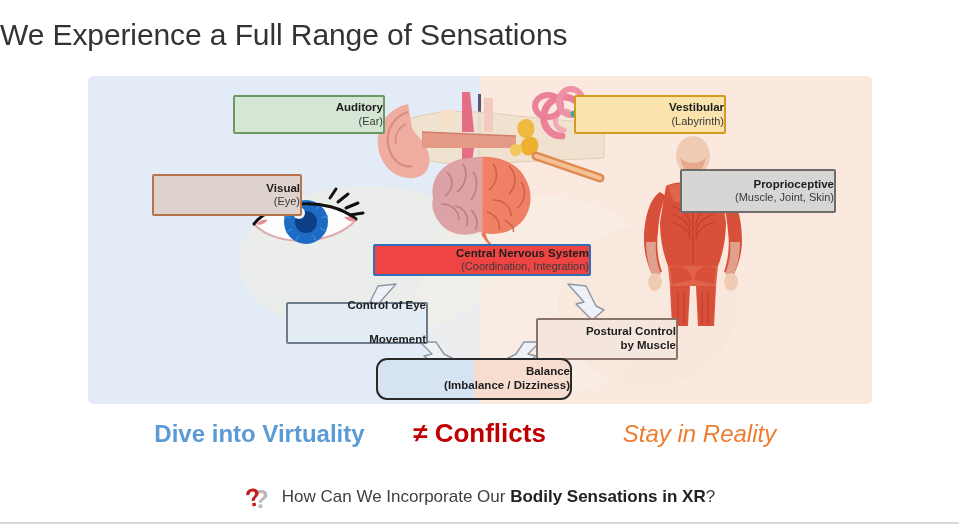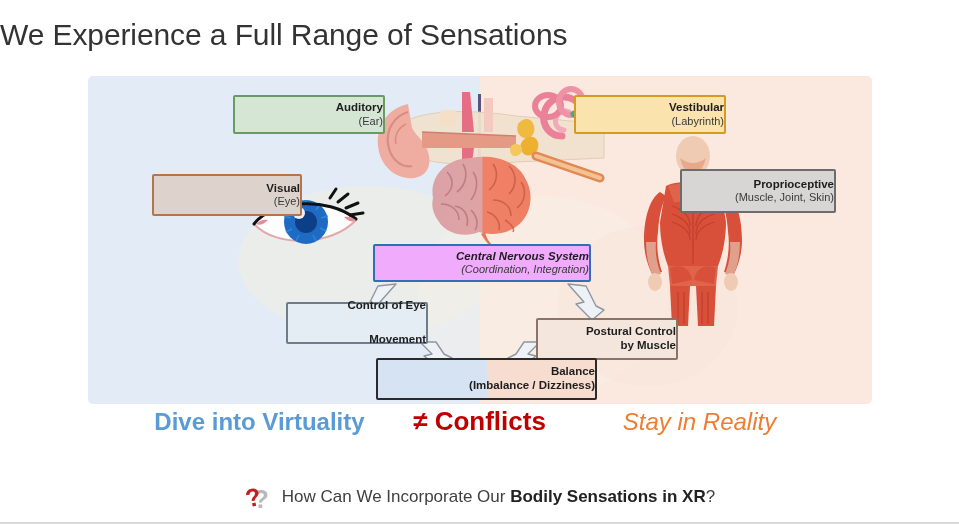--- a/index.html
+++ b/index.html
@@ -70,58 +70,58 @@
   }
   #box-visual {
     left: 64px; top: 98px; width: 150px; height: 42px;
     background: #ddd3cc; border: 2px solid #b5744a; border-radius: 2px;
   }
   #box-proprioceptive {
     left: 592px; top: 93px; width: 156px; height: 44px;
     background: #d8d6d4; border: 2px solid #6c6c6c; border-radius: 2px;
   }
   #box-cns {
-    left: 285px; top: 168px; width: 218px; height: 38px;
-    background: #f0abfc; border: 2px solid #2f6fb5; border-radius: 2px; font-style: italic;
+    left: 285px; top: 168px; width: 218px; height: 32px;
+    background: #ef4444; border: 2px solid #2f6fb5; border-radius: 2px;
   }
   #box-cns .t1 { font-size: 11.5px; }
   #box-eye-ctrl {
     left: 198px; top: 226px; width: 142px; height: 42px;
     background: #e4ecf4; border: 2px solid #6f7c89; border-radius: 2px; gap: 20px;
   }
   #box-eye-ctrl .t1 { font-weight: bold; font-size: 11.5px; }
   #box-postural {
     left: 448px; top: 226px; width: 142px; height: 42px;
     background: #f4e6dd; border: 2px solid #8a7468; border-radius: 2px; margin-top: 16px;
   }
   #box-postural .t1 { font-weight: bold; font-size: 11.5px; }
   #box-balance {
-    left: 288px; top: 282px; width: 221px; height: 42px;
-    border: 2px solid #2a2a2a; border-radius: 2px;
+    left: 288px; top: 282px; width: 196px; height: 42px;
+    border: 2px solid #2a2a2a; border-radius: 11px;
     background: linear-gradient(to right, #d6e3f2 0%, #d6e3f2 50%, #f6ddd0 50%, #f6ddd0 100%);
   }
   #box-balance .t1 { font-size: 11.5px; }
 
   
   #arrows { position: absolute; left: 0; top: 0; width: 784px; height: 328px; z-index: 10; }
 
   
   #taglines {
     position: absolute;
     left: 0; top: 406px; width: 959px;
     display: flex; justify-content: center; align-items: baseline;
     gap: 0px;
   }
   #tag-virtuality {
     font-size: 24px; color: #5b9bd5; font-weight: 700;
     width: 250px; text-align: center;
   }
   #tag-conflicts {
     font-size: 26px; color: #c00000; font-weight: bold;
-    width: 190px; text-align: center;
+    width: 190px; text-align: center; margin-top: 12px;
   }
   #tag-reality {
     font-size: 24px; color: #ed7d31; font-weight: 400;
     width: 250px; text-align: center; font-style: italic;
   }
   #subcaption {
     position: absolute;
     left: 0; top: 438px; width: 959px;
     text-align: center;
     font-size: 12.5px; color: #e26b6b;

